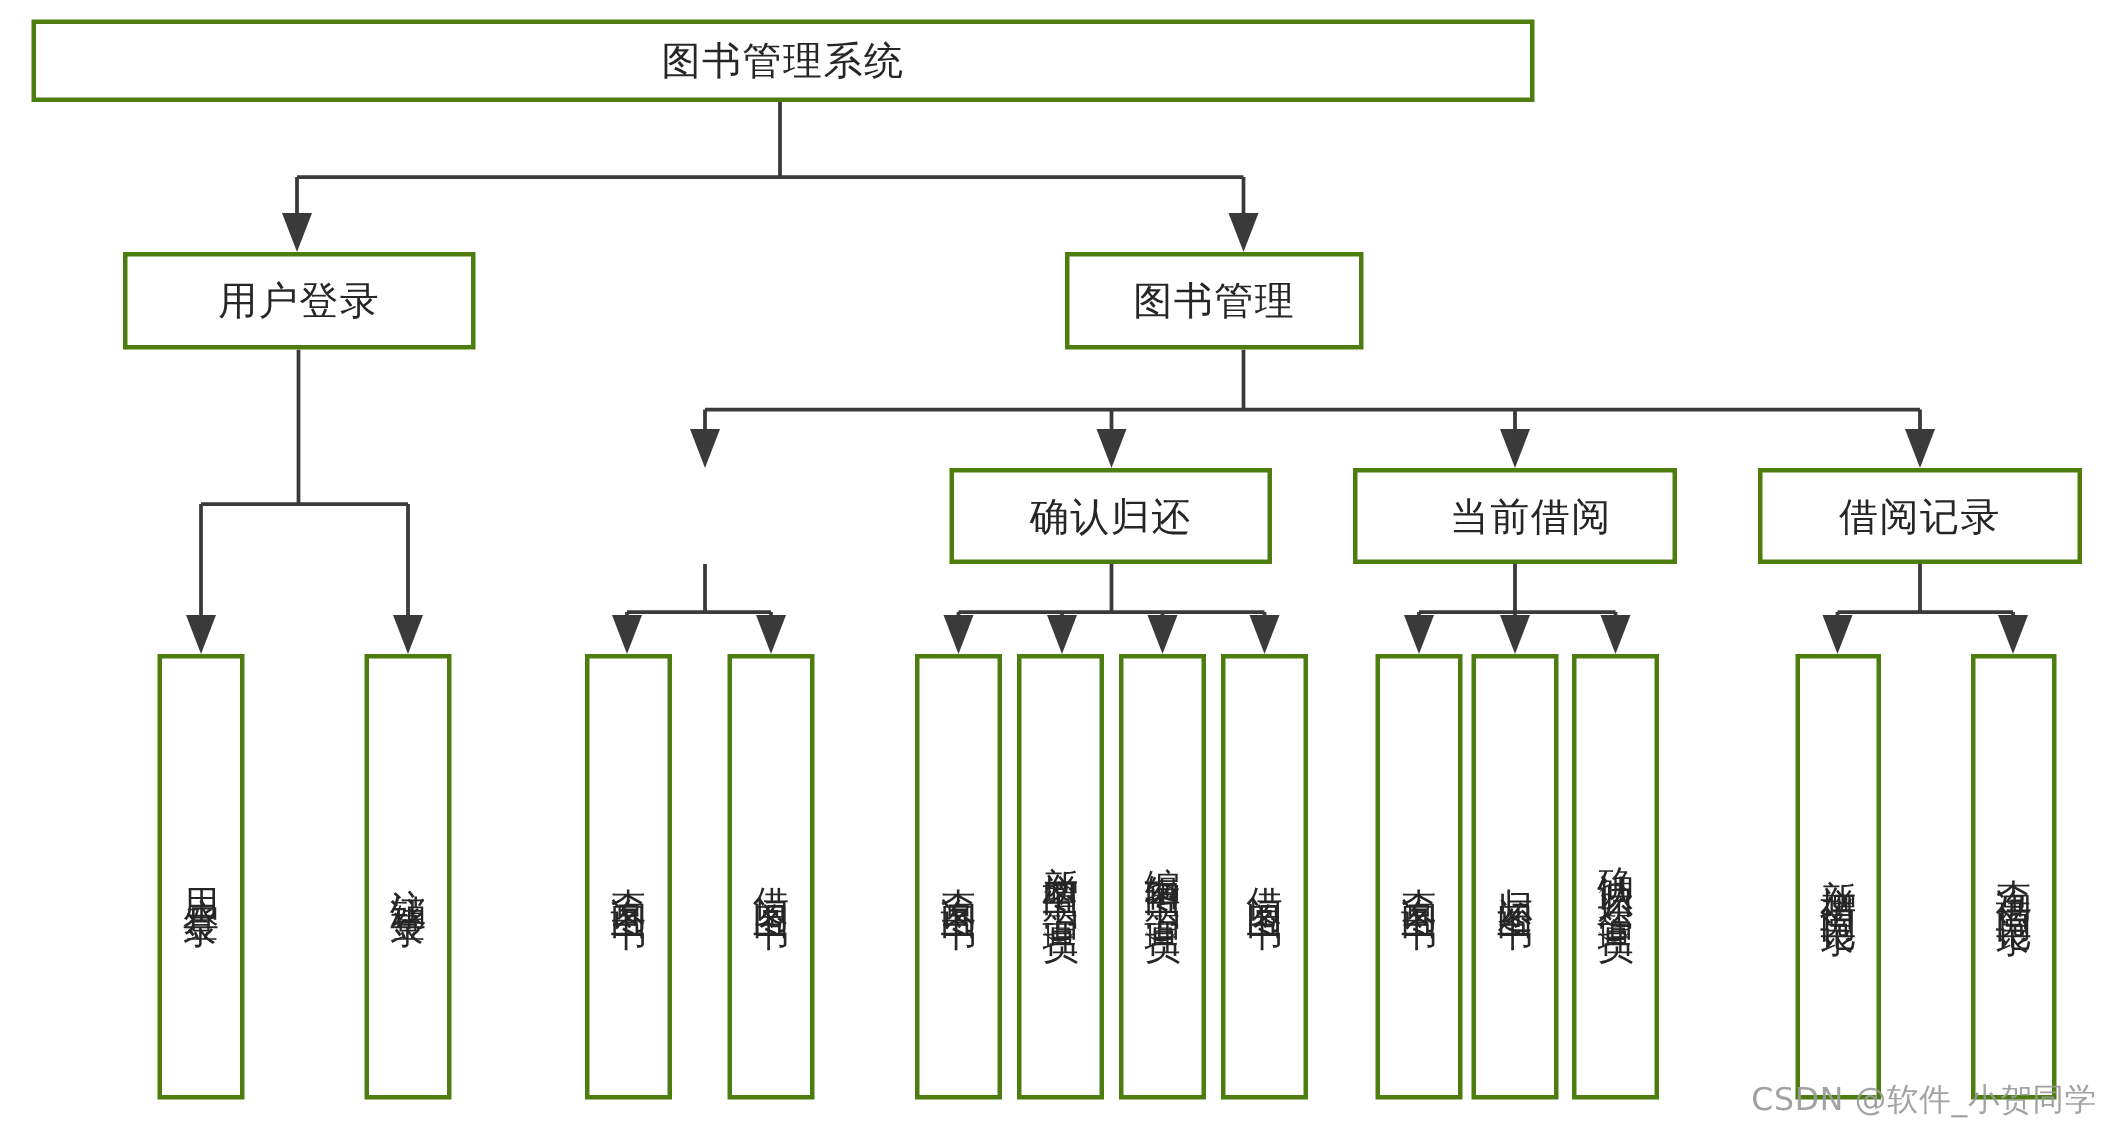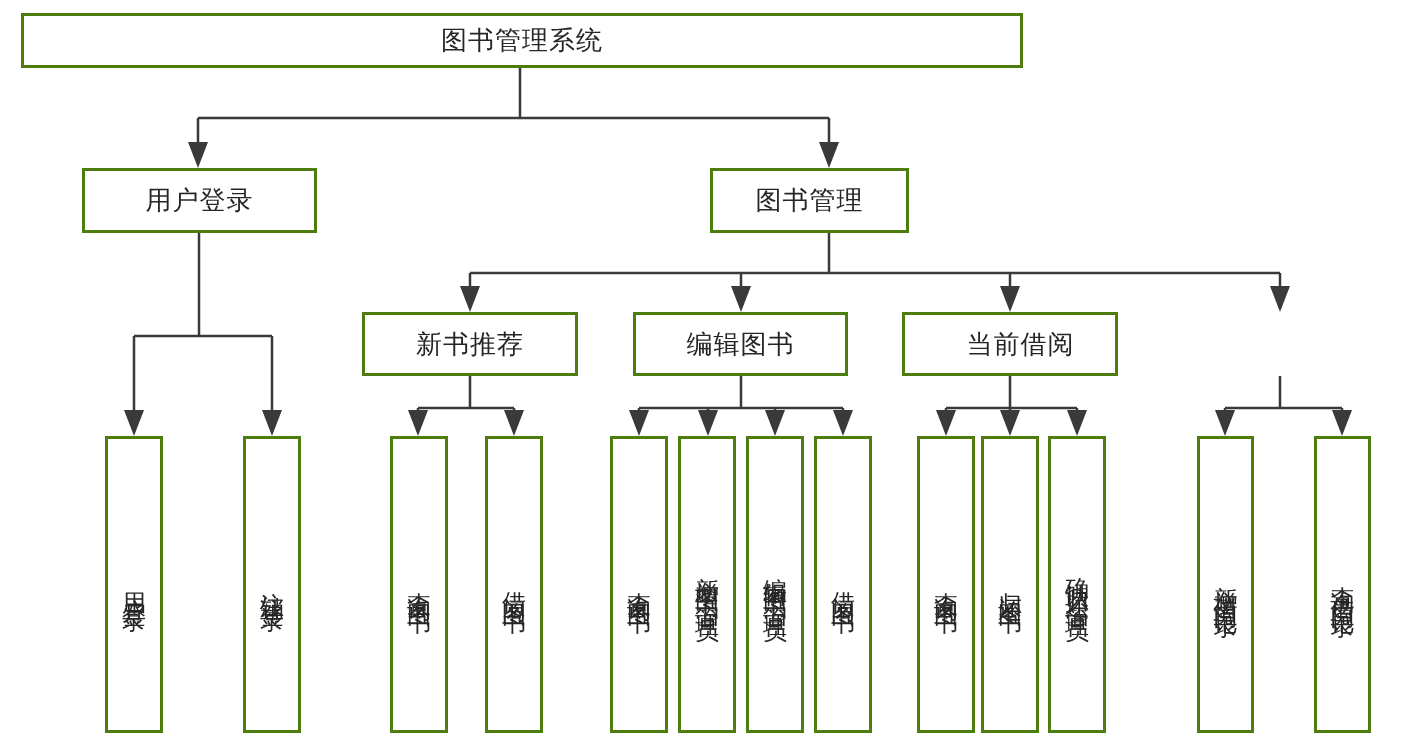--- a/index.html
+++ b/index.html
@@ -104,28 +104,28 @@
     <span>图书管理系统</span>
   </div>
 
   <div class="box hbox" id="n-l1a">
     <span>用户登录</span>
   </div>
   <div class="box hbox" id="n-l1b">
     <span>图书管理</span>
   </div>
 
-  <div class="box hbox l2" id="n-l2a">
-    <span>新书推荐</span>
-  </div>
   <div class="box hbox l2" id="n-l2b">
-    <span>编辑图书</span>
+    <span>确认归还</span>
   </div>
   <div class="box hbox l2" id="n-l2c">
     <span>当前借阅</span>
+  </div>
+  <div class="box hbox l2" id="n-l2d">
+    <span>借阅记录</span>
   </div>
 
   <div class="box vbox" id="n-v1">
     <span>用户登录</span>
   </div>
   <div class="box vbox" id="n-v2">
     <span>注销登录</span>
   </div>
   <div class="box vbox" id="n-v3">
     <span>查询图书</span>
@@ -154,13 +154,14 @@
   <div class="box vbox" id="n-v11">
     <span>确认归还（管理员）</span>
   </div>
   <div class="box vbox" id="n-v12">
     <span>新增借阅记录</span>
   </div>
   <div class="box vbox" id="n-v13">
     <span>查询借阅记录</span>
   </div>
 
+  <div id="watermark">CSDN @软件_小贺同学</div>
 </div>
 
 </body></html>

